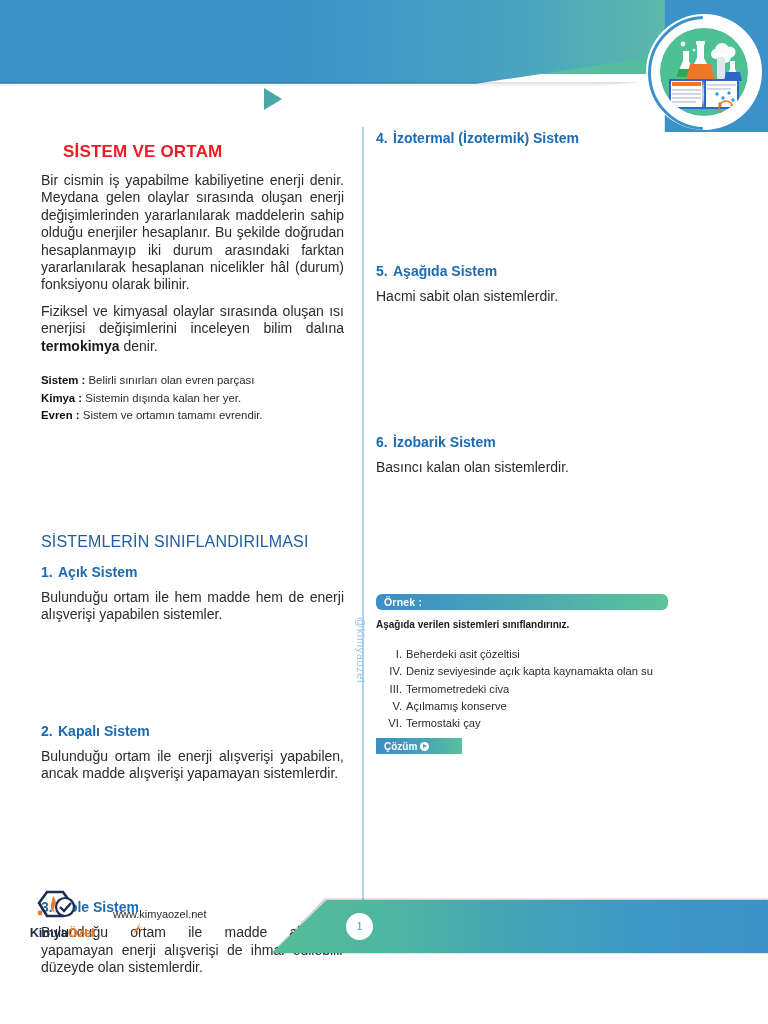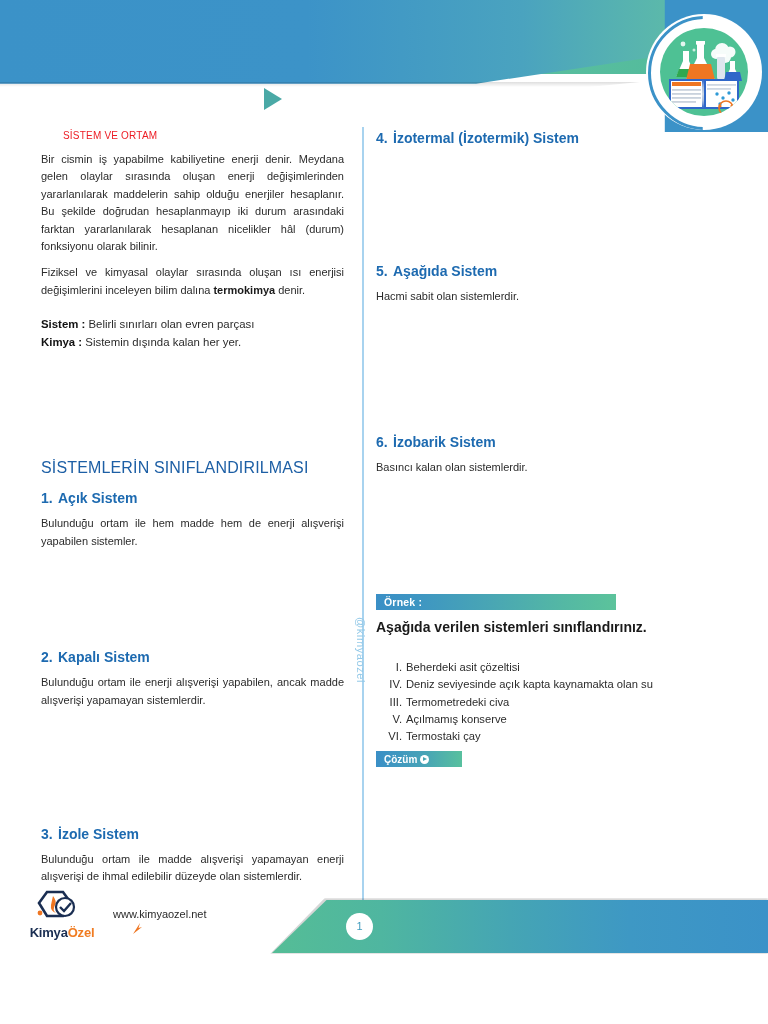--- a/index.html
+++ b/index.html
@@ -130,24 +130,24 @@
     transform-origin: 12px 12px;
     font-size: 11px;
     letter-spacing: .6px;
     color: #93c9e8;
     font-family: "Liberation Sans", sans-serif;
     white-space: nowrap;
   }
 
   
   h2.sec-red {
-    margin: 0 0 10px 0;
+    margin: 12px 0 10px 0;
     padding-left: 22px;
-    font-size: 10px;
-    font-weight: normal;
+    font-size: 17px;
+    font-weight: bold;
     letter-spacing: .2px;
     color: #ed1c24;
     text-transform: uppercase;
   }
   h2.sec-blue {
     margin: 0 0 13px 0;
     font-size: 16px;
     font-weight: normal;
     letter-spacing: .15px;
     color: #1d5fa5;
@@ -156,21 +156,21 @@
   h3.sub {
     margin: 0 0 9px 0;
     font-size: 14px;
     font-weight: bold;
     color: #1d6ab0;
   }
   h3.sub .num { display: inline-block; min-width: 17px; }
 
   p.body {
     margin: 0 0 9px 0;
-    font-size: 11px;
+    font-size: 14px;
     line-height: 17.4px;
     color: #2b2b2b;
     text-align: justify;
   }
   p.body.last { margin-bottom: 0; }
   p.body b { font-weight: bold; color: #1a1a1a; }
 
   .deftable { margin-top: 17px; }
   .defrow {
     font-size: 11.4px;
@@ -180,38 +180,39 @@
   .defrow .term { font-weight: bold; color: #111; }
 
   .spacer-xl { height: 64px; }
   .spacer-l  { height: 56px; }
   .spacer-m  { height: 44px; }
   .spacer-s  { height: 26px; }
 
   
   .ornek-bar {
     position: relative;
-    width: 240px;
+    width: 292px;
     height: 16px;
     background: linear-gradient(90deg, #3a8fc6 0%, #3e96c2 18%, #49a6b4 48%, #54b8a4 78%, #5cc39b 100%);
     margin-bottom: 9px;
+    border-radius: 6px;
   }
   .ornek-bar span {
     position: absolute;
     left: 8px; top: 2px;
     font-size: 10.5px;
     font-weight: bold;
     color: #ffffff;
     letter-spacing: .2px;
   }
   .ornek-q {
-    font-size: 14px;
+    font-size: 10px;
     font-weight: bold;
     color: #1a1a1a;
-    margin-bottom: 24px;
+    margin-bottom: 16px;
   }
   .ornek-list {
     font-size: 11.2px;
     line-height: 16.4px;
     color: #2b2b2b;
   }
   .ornek-list .li {
     display: flex;
     margin-bottom: 1px;
   }
@@ -391,20 +392,21 @@
 
     <h2 class="sec-red">SİSTEM VE ORTAM</h2>
 
     <p class="body">Bir cismin iş yapabilme kabiliyetine enerji denir. Meydana gelen olaylar sırasında oluşan enerji değişimlerinden yararlanılarak maddelerin sahip olduğu enerjiler hesaplanır. Bu şekilde doğrudan hesaplanmayıp iki durum arasındaki farktan yararlanılarak hesaplanan nicelikler hâl (durum) fonksiyonu olarak bilinir.</p>
 
     <p class="body last"><span>Fiziksel ve kimyasal olaylar sırasında oluşan ısı enerjisi değişimlerini inceleyen bilim dalına </span><b>termokimya</b><span> denir.</span></p>
 
     <div class="deftable">
       <div class="defrow"><span class="term">Sistem :</span><span> Belirli sınırları olan evren parçası</span></div>
       <div class="defrow"><span class="term">Kimya :</span><span>  Sistemin dışında kalan her yer.</span></div>
+      <div class="defrow"><span class="term">Evren :</span><span> Sistem ve ortamın tamamı evrendir.</span></div>
     </div>
 
     <div class="spacer-xl"></div>
     <div class="spacer-m"></div>
 
     <h2 class="sec-blue">SİSTEMLERİN SINIFLANDIRILMASI</h2>
 
     <h3 class="sub"><span class="num">1.</span><span>Açık Sistem</span></h3>
     <p class="body">Bulunduğu ortam ile hem madde hem de enerji alışverişi yapabilen sistemler.</p>
 

